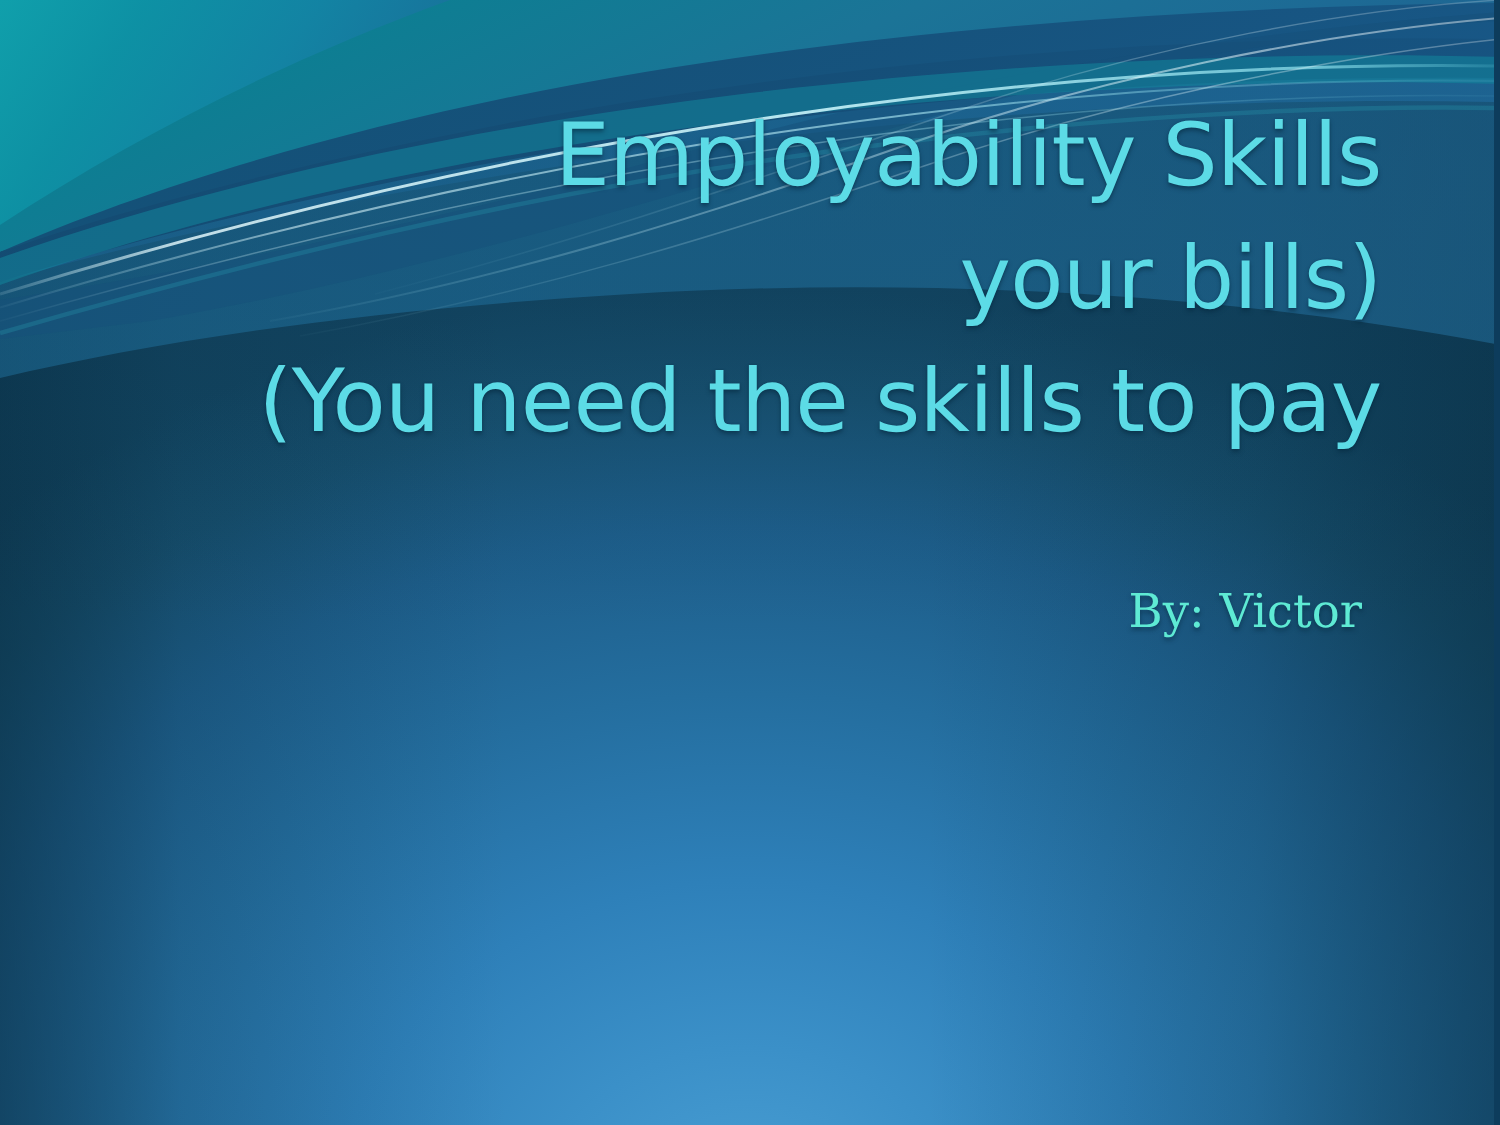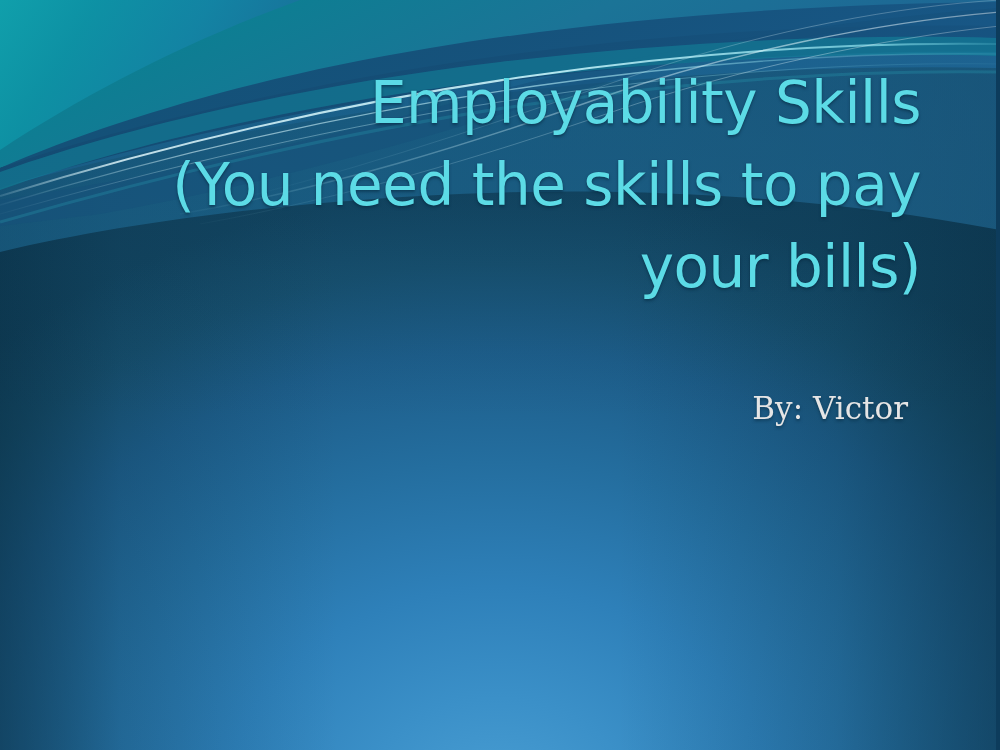--- a/index.html
+++ b/index.html
@@ -87,21 +87,21 @@
     right: 88px;
     top: 388px;
     width: 700px;
     text-align: right;
   }
   .subtitle-line {
     font-family: "DejaVu Serif", serif;
     font-weight: 400;
     font-size: 31px;
     line-height: 40px;
-    color: #e5e5e5;
+    color: #5eead4;
     text-shadow: 0 2px 3px rgba(6,40,62,0.55);
     white-space: nowrap;
   }
 </style>
 </head>
 <body>
 
 <div id="slide">
 
   <div class="bg-base"></div>
@@ -181,21 +181,21 @@
 
     <path d="M 1000,12 C 880,22 730,52 600,98 C 470,144 330,188 180,214" fill="none" stroke="url(#gLineR)" stroke-width="1.4" opacity="0.75"></path>
     <path d="M 1000,26 C 885,38 740,68 612,112 C 484,156 346,198 200,224" fill="none" stroke="url(#gLineR)" stroke-width="1" opacity="0.5"></path>
     <path d="M 1000,0 C 900,6 770,30 650,70 C 520,114 390,160 250,196" fill="none" stroke="url(#gLineR)" stroke-width="1" opacity="0.38"></path>
 
     <path d="M 0,222 C 160,176 345,130 545,102 C 720,78 876,70 1000,72" fill="none" stroke="#2fb6c6" stroke-width="3" opacity="0.22"></path>
   </svg>
 
   <div class="title-block">
     <div class="title-line">Employability Skills</div>
+    <div class="title-line">your bills)</div>
     <div class="title-line">(You need the skills to pay</div>
-    <div class="title-line">your bills)</div>
   </div>
 
   <div class="subtitle-block">
     <div class="subtitle-line">By: Victor</div>
   </div>
 
 </div>
 
 </body></html>

